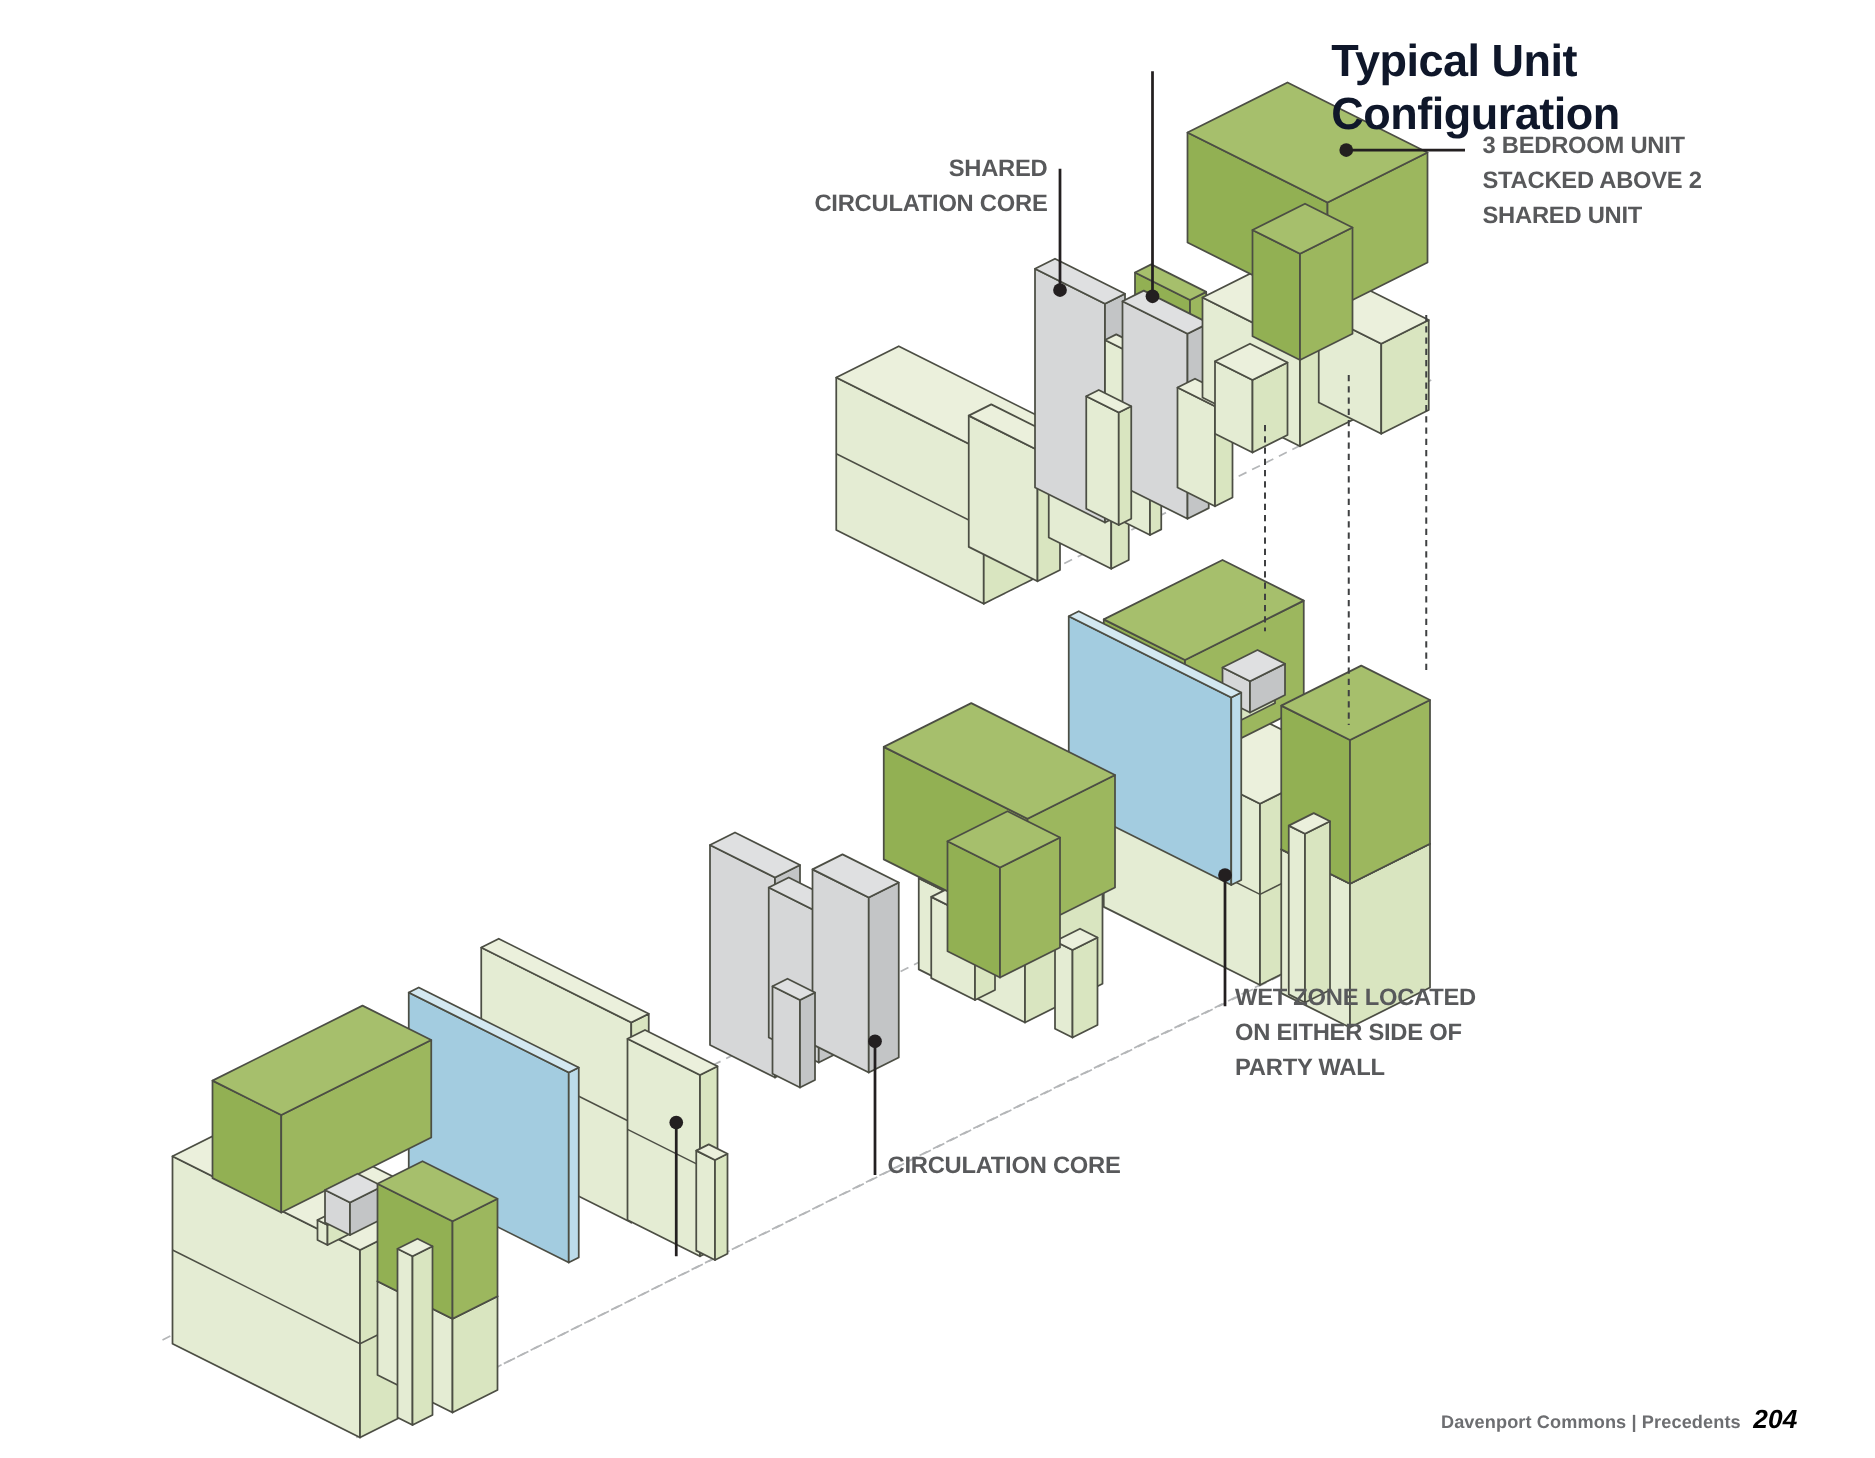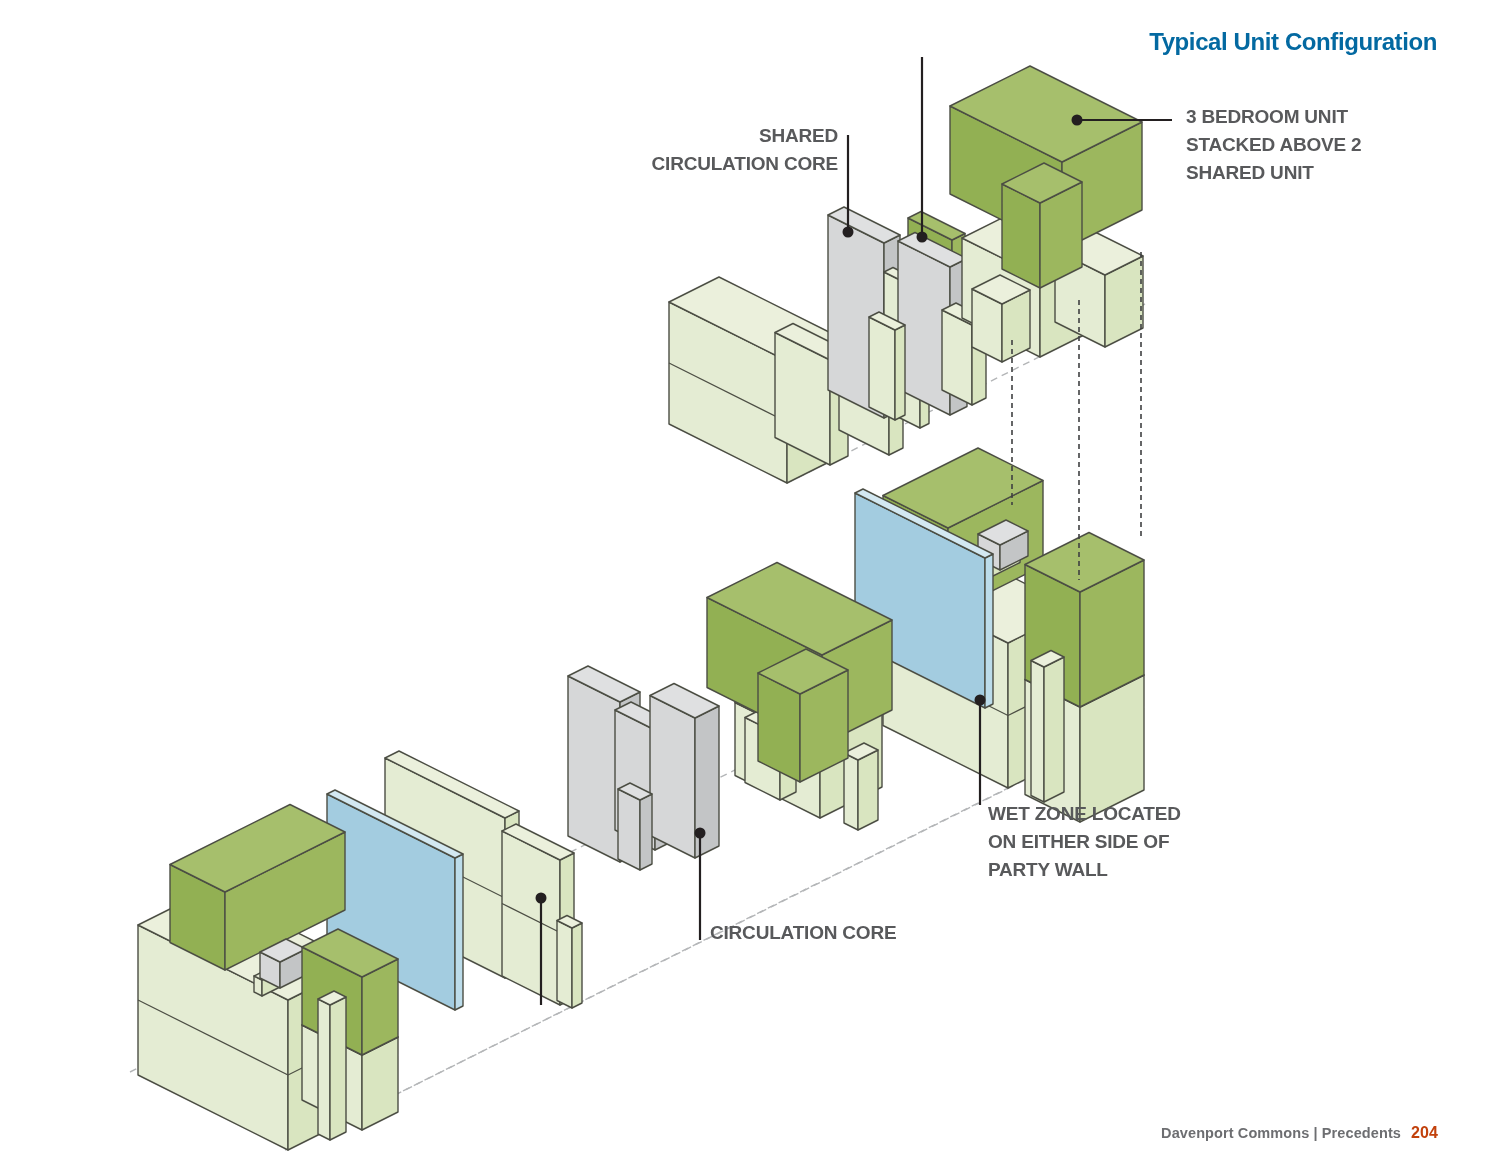--- a/index.html
+++ b/index.html
@@ -2,25 +2,25 @@
 <html><head>
 <meta charset="utf-8">
 <style>
   html,body{margin:0;padding:0;background:#ffffff;}
   #canvas{position:relative;width:1500px;height:1166px;background:#ffffff;overflow:hidden;
           font-family:"Liberation Sans", sans-serif;}
   #diagram{position:absolute;left:0;top:0;}
   .callout{position:absolute;font-weight:700;font-size:19px;line-height:28px;
            color:#58595b;letter-spacing:-0.2px;white-space:nowrap;}
   .callout div{white-space:nowrap;}
-  #page-title{position:absolute;left:1065px;top:28px;width:372px;text-align:right;
-              font-size:24px;font-weight:700;color:#0369a1;letter-spacing:-0.4px;}
+  #page-title{position:absolute;left:1065px;top:28px;width:372px;
+              font-size:36px;font-weight:700;color:#0f172a;letter-spacing:-0.4px;}
   #footer{position:absolute;top:1124px;right:62px;font-size:14.5px;font-weight:700;
           color:#6d6e71;letter-spacing:0.1px;}
-  #footer .page-num{color:#c2410c;font-size:16px;margin-left:10px;}
+  #footer .page-num{color:#000000;font-size:21px;margin-left:10px;font-style:italic;}
 </style>
 </head>
 <body>
 
 <div id="canvas">
 
   <svg id="diagram" width="1500" height="1166" viewBox="0 0 1500 1166" xmlns="http://www.w3.org/2000/svg">
       <line x1="669" y1="424" x2="1010" y2="253" stroke="#b4b6b8" stroke-width="1.4" stroke-dasharray="7 5"></line>
       <line x1="787" y1="483" x2="1145" y2="304" stroke="#b4b6b8" stroke-width="1.4" stroke-dasharray="7 5"></line>
       <line x1="130" y1="1072" x2="885" y2="695" stroke="#b4b6b8" stroke-width="1.4" stroke-dasharray="7 5"></line>
@@ -287,21 +287,21 @@
     <div>SHARED</div>
     <div>CIRCULATION CORE</div>
   </div>
 
   <div class="callout" style="left:1186px;top:103px;">
     <div>3 BEDROOM UNIT</div>
     <div>STACKED ABOVE 2</div>
     <div>SHARED UNIT</div>
   </div>
 
-  <div class="callout" style="left:988px;top:785px;margin-top:15px;">
+  <div class="callout" style="left:988px;top:785px;">
     <div>WET ZONE LOCATED</div>
     <div>ON EITHER SIDE OF</div>
     <div>PARTY WALL</div>
   </div>
 
   <div class="callout" style="left:710px;top:919px;">
     <div>CIRCULATION CORE</div>
   </div>
 
 

